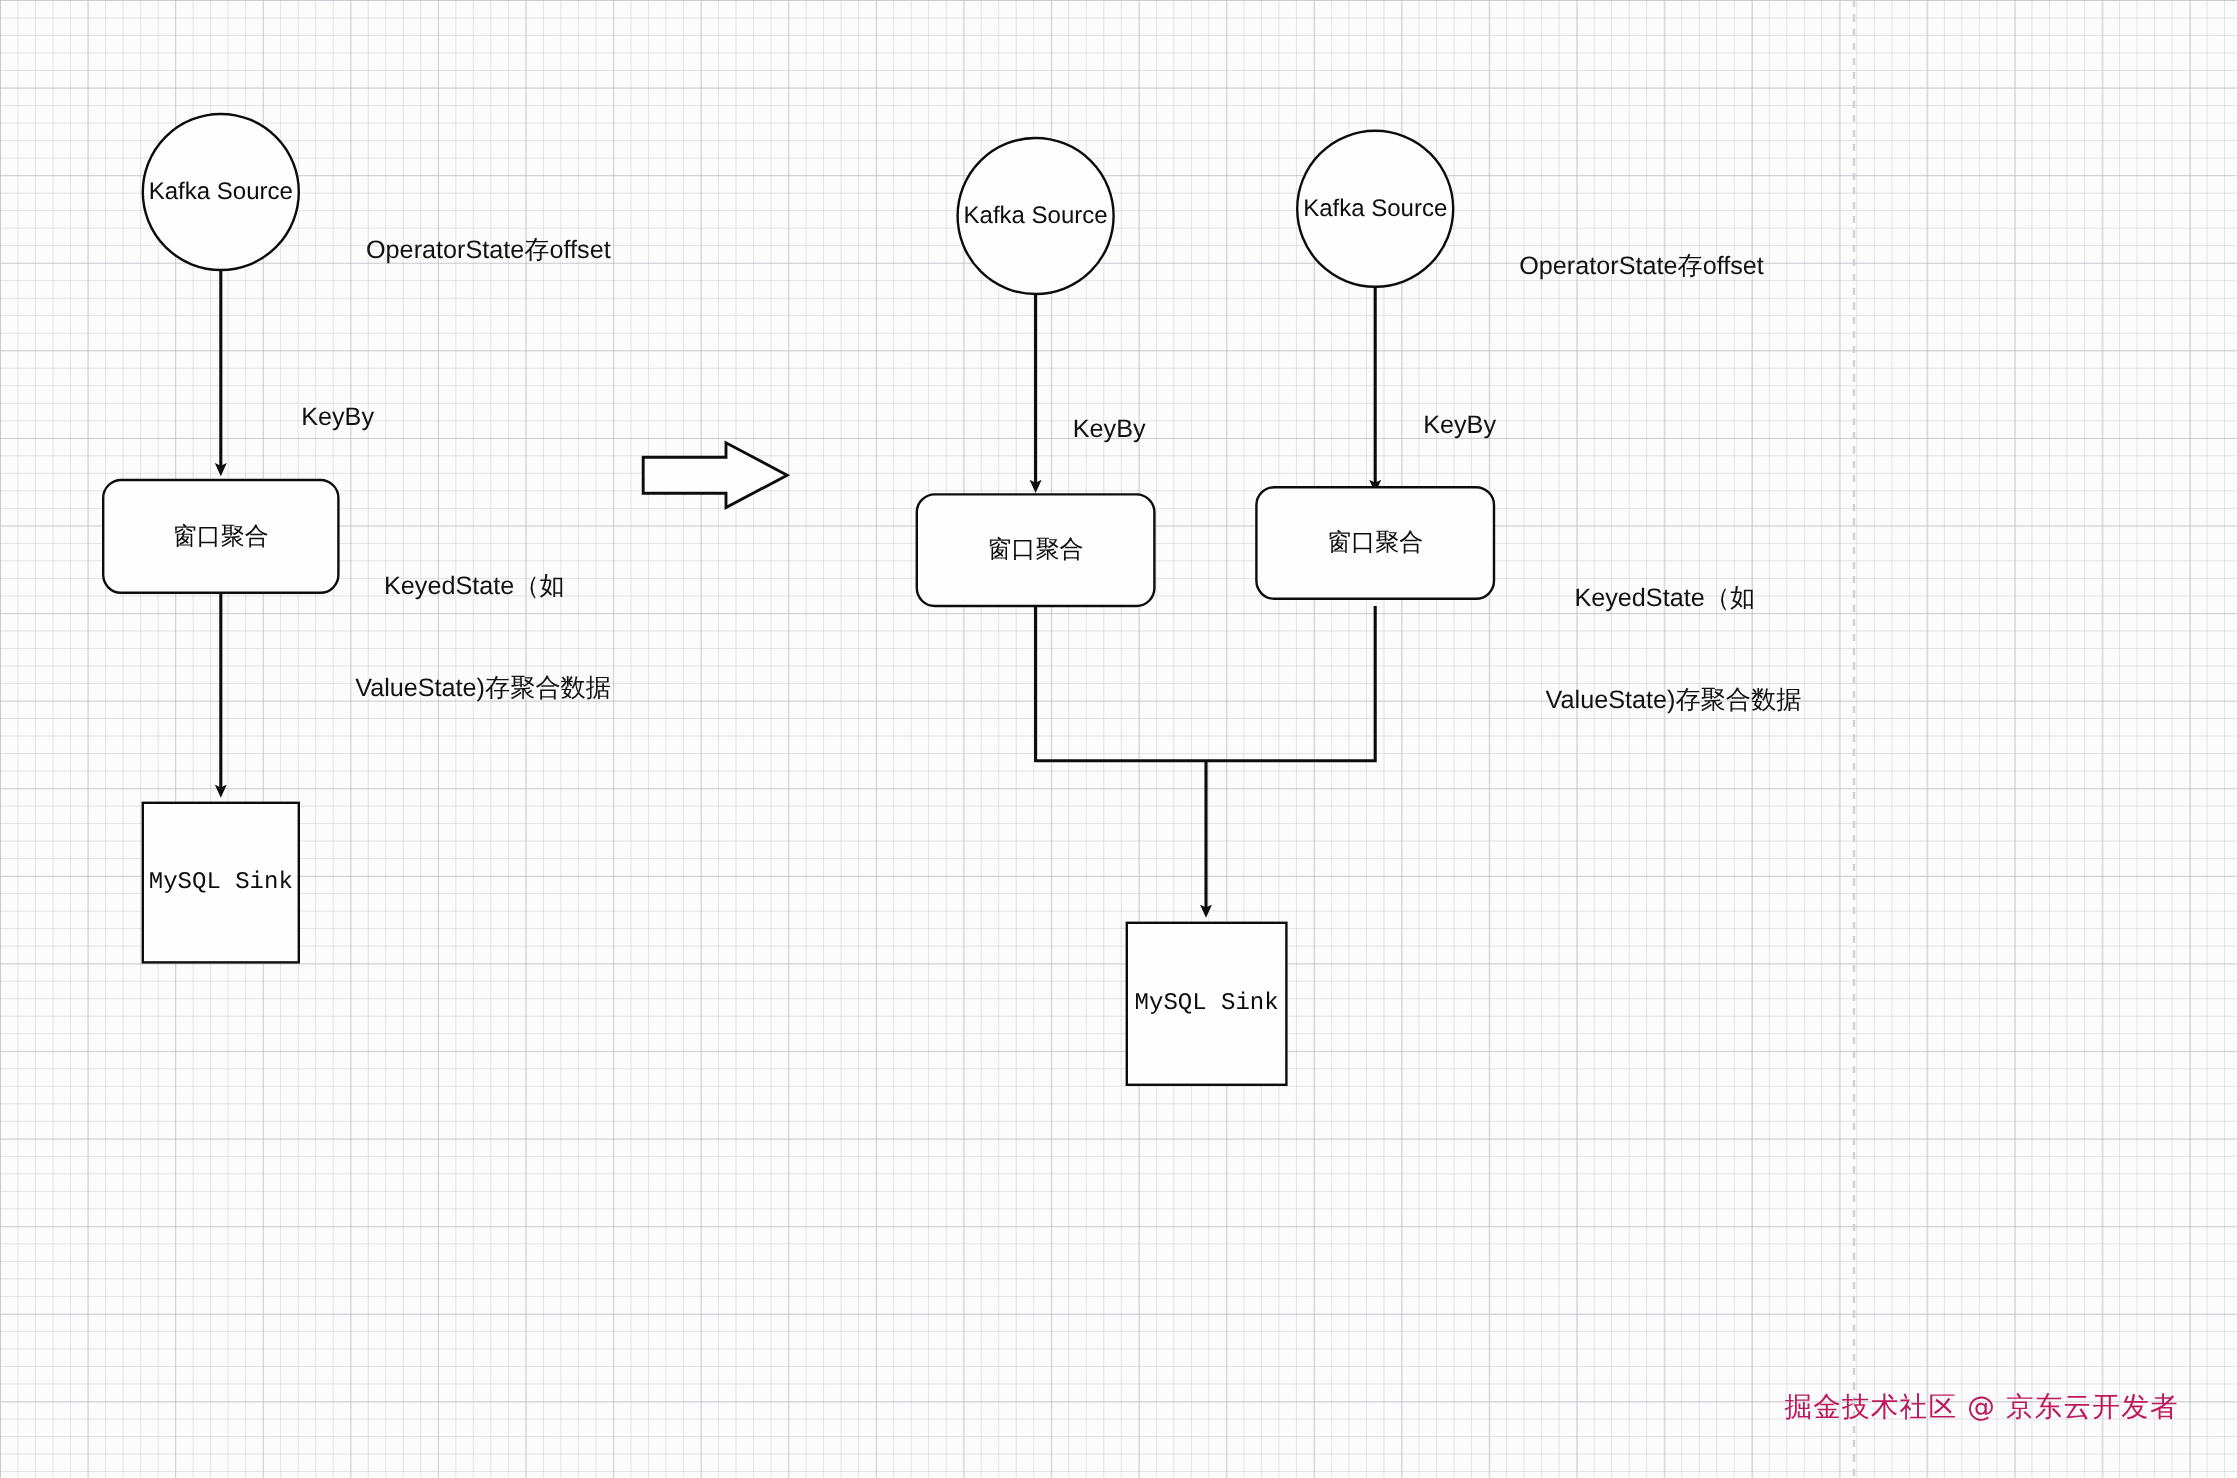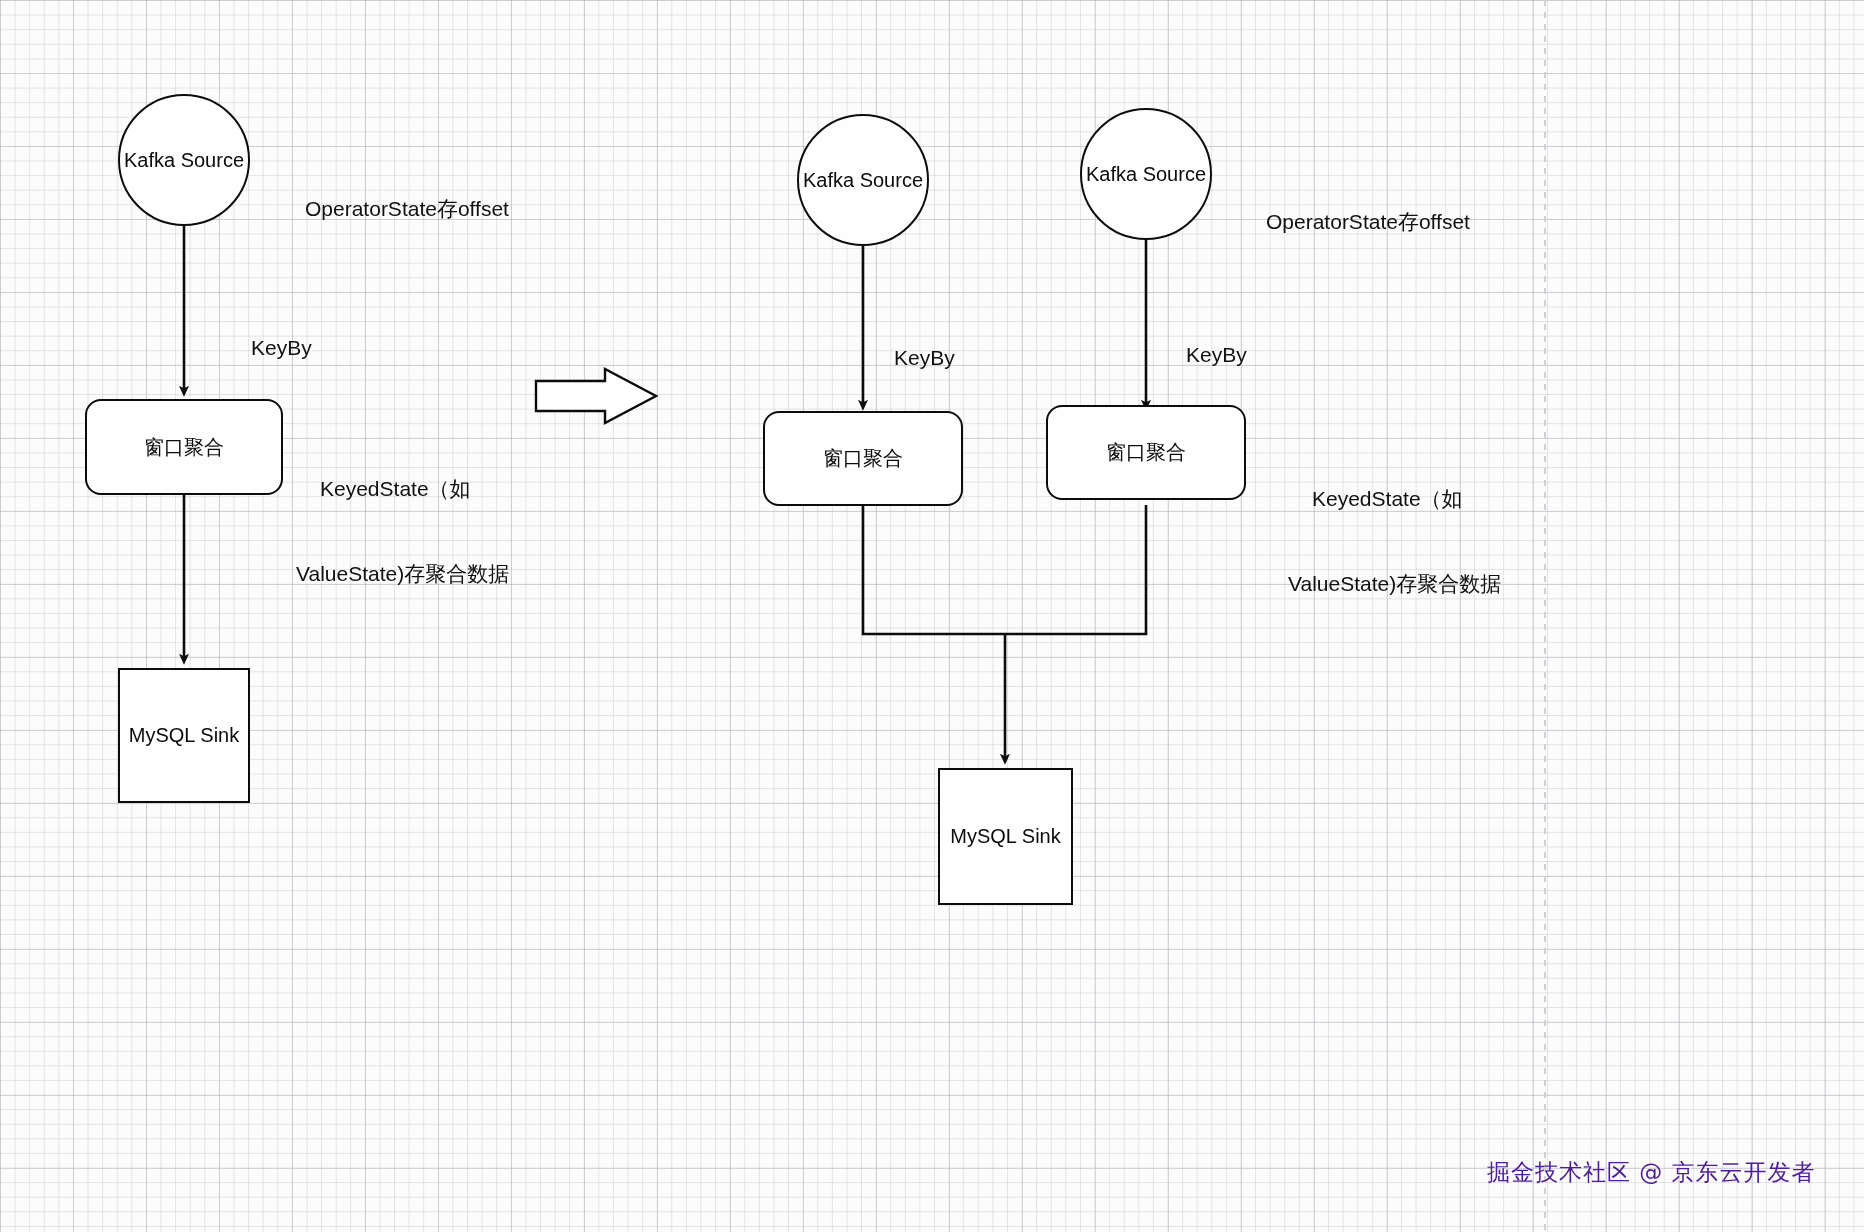--- a/index.html
+++ b/index.html
@@ -26,27 +26,27 @@
     position:absolute;top:0;bottom:0;left:1544px;width:2px;
     background:repeating-linear-gradient(to bottom,#d0d0d6 0 6px,transparent 6px 12px);
   }
   svg#wires{position:absolute;left:0;top:0;width:1864px;height:1232px;}
 
   .node{position:absolute;box-sizing:border-box;background:#fefefe;border:2px solid #0c0c0c;
         display:flex;align-items:center;justify-content:center;text-align:center;
         font-size:20px;color:#0c0c0c;line-height:1.25;}
   .circle{border-radius:50%;}
   .rounded{border-radius:16px;}
-  .square{border-radius:0;}
+  .square{border-radius:0;font-family:Liberation Mono, monospace;}
 
   .label{position:absolute;font-size:21px;color:#111;line-height:1.35;white-space:pre;}
 
   .watermark{
     position:absolute;left:1487px;top:1157px;
-    font-size:23px;color:#4c1d95;letter-spacing:1px;
+    font-size:23px;color:#be185d;letter-spacing:1px;
     font-family:"DejaVu Sans",sans-serif;
   }
 </style>
 </head>
 <body>
 
 <div id="canvas"></div>
 <div id="vline"></div>
 
 <svg id="wires">

